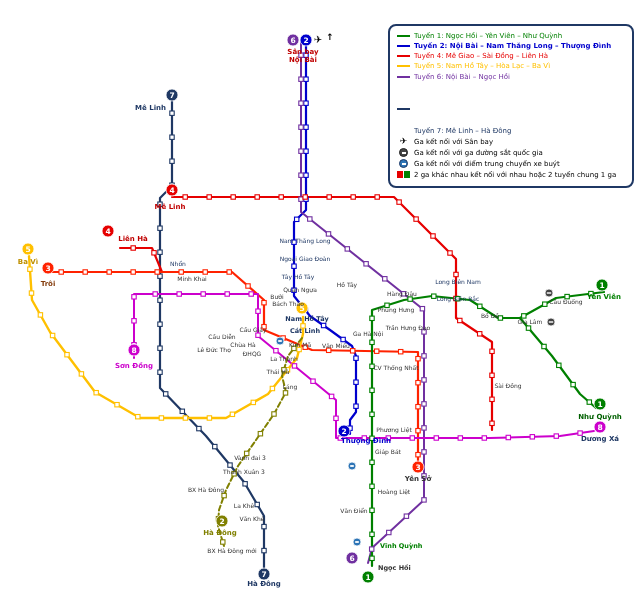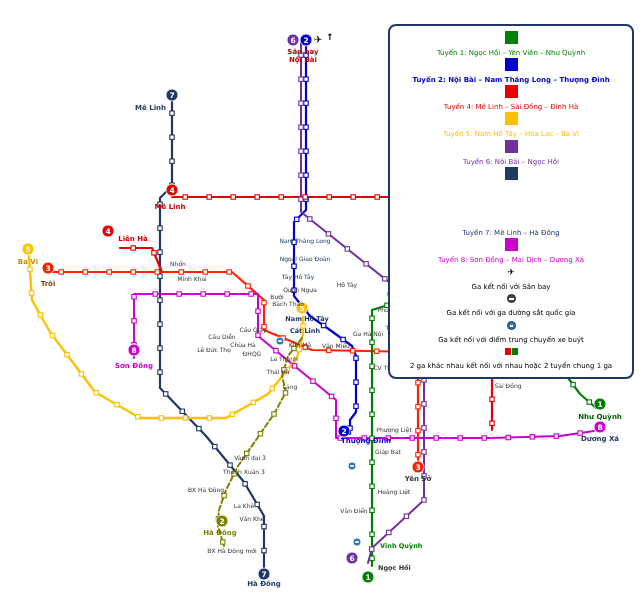--- a/index.html
+++ b/index.html
@@ -5,21 +5,21 @@
 <style>
   html,body{margin:0;padding:0;background:#ffffff;}
   body{width:640px;height:598px;font-family:"DejaVu Sans",sans-serif;position:relative;overflow:hidden;}
   #stage{position:absolute;inset:0;width:640px;height:598px;}
   #map-svg{position:absolute;left:0;top:0;}
   .legend{
     position:absolute;left:388px;top:24px;width:246px;
     background:#ffffff;border:2px solid #1f3864;border-radius:8px;
     padding:5px 7px 6px 7px;box-sizing:border-box;z-index:10;
   }
-  .lg-row{display:flex;align-items:center;gap:4px;font-size:7px;line-height:1.45;white-space:nowrap;flex-direction:column;}
+  .lg-row{display:flex;align-items:center;gap:4px;font-size:7px;line-height:1.45;white-space:nowrap;}
   .lg-swatch{display:inline-block;width:13px;height:2px;flex:0 0 13px;}
   .lg-text{letter-spacing:0;}
   .lg-row.note{white-space:normal;margin-top:1px;}
   .lg-row.note .lg-text{color:#000;max-width:205px;line-height:1.2;}
   .ic{display:inline-flex;align-items:center;justify-content:center;flex:0 0 13px;width:13px;height:10px;}
   .ic-air{font-size:9px;color:#000;}
   .ic-bus i,.ic-rail i{display:inline-block;width:9px;height:9px;border-radius:50%;box-sizing:border-box;position:relative;}
   .ic-bus i{background:#2e75b6;border:1px solid #1f3864;}
   .ic-bus i::after{content:"";position:absolute;left:2px;top:3px;width:3.5px;height:2px;background:#fff;}
   .ic-rail i{background:#444;border:1px solid #222;}
@@ -393,37 +393,33 @@
         <div class="lg-row">
           <span class="lg-swatch" style="background: rgb(0, 128, 0);"></span>
           <span class="lg-text" style="color: rgb(0, 128, 0);">Tuyến 1: Ngọc Hồi – Yên Viên – Như Quỳnh</span>
         </div>
         <div class="lg-row">
           <span class="lg-swatch" style="background: rgb(0, 0, 205);"></span>
           <span class="lg-text" style="color: rgb(0, 0, 205); font-weight: bold;">Tuyến 2: Nội Bài – Nam Thăng Long – Thượng Đình</span>
         </div>
         <div class="lg-row">
           <span class="lg-swatch" style="background: rgb(230, 0, 0);"></span>
-          <span class="lg-text" style="color: rgb(230, 0, 0);">Tuyến 4: Mê Linh – Sài Đồng – Đình Hà</span>
+          <span class="lg-text" style="color: rgb(230, 0, 0);">Tuyến 4: Mê Giao – Sài Đồng – Liên Hà</span>
         </div>
         <div class="lg-row">
           <span class="lg-swatch" style="background: rgb(255, 192, 0);"></span>
           <span class="lg-text" style="color: rgb(255, 192, 0); text-align: right;">Tuyến 5: Nam Hồ Tây – Hòa Lạc – Ba Vì</span>
         </div>
         <div class="lg-row">
           <span class="lg-swatch" style="background: rgb(112, 48, 160);"></span>
           <span class="lg-text" style="color: rgb(112, 48, 160);">Tuyến 6: Nội Bài – Ngọc Hồi</span>
         </div>
         <div class="lg-row">
           <span class="lg-swatch" style="background: rgb(31, 56, 100);"></span>
           <span class="lg-text" style="color: rgb(31, 56, 100); margin-top: 44px;">Tuyến 7: Mê Linh – Hà Đông</span>
-        </div>
-        <div class="lg-row">
-          <span class="lg-swatch" style="background: rgb(204, 0, 204);"></span>
-          <span class="lg-text" style="color: rgb(204, 0, 204);">Tuyến 8: Sơn Đồng – Mai Dịch – Dương Xá</span>
         </div>
       </div>
     <div>
         <div class="lg-row note">
           <span class="ic ic-air">✈</span>
           <span class="lg-text">Ga kết nối với Sân bay</span>
         </div>
         <div class="lg-row note">
           <span class="ic ic-rail">
             <i></i>

